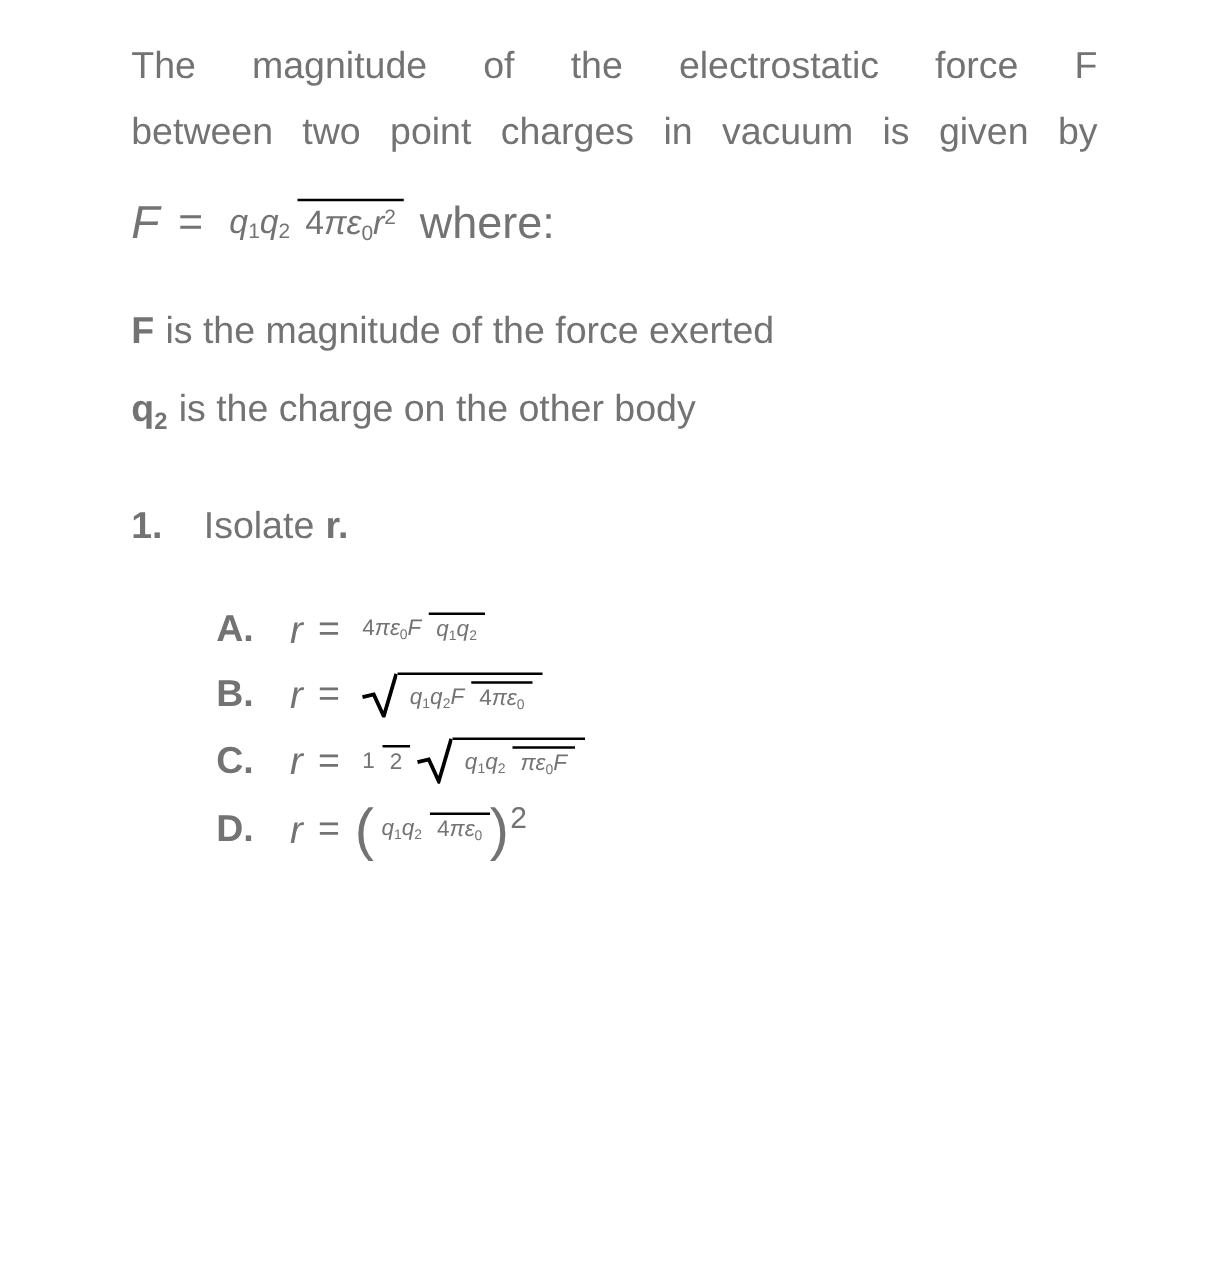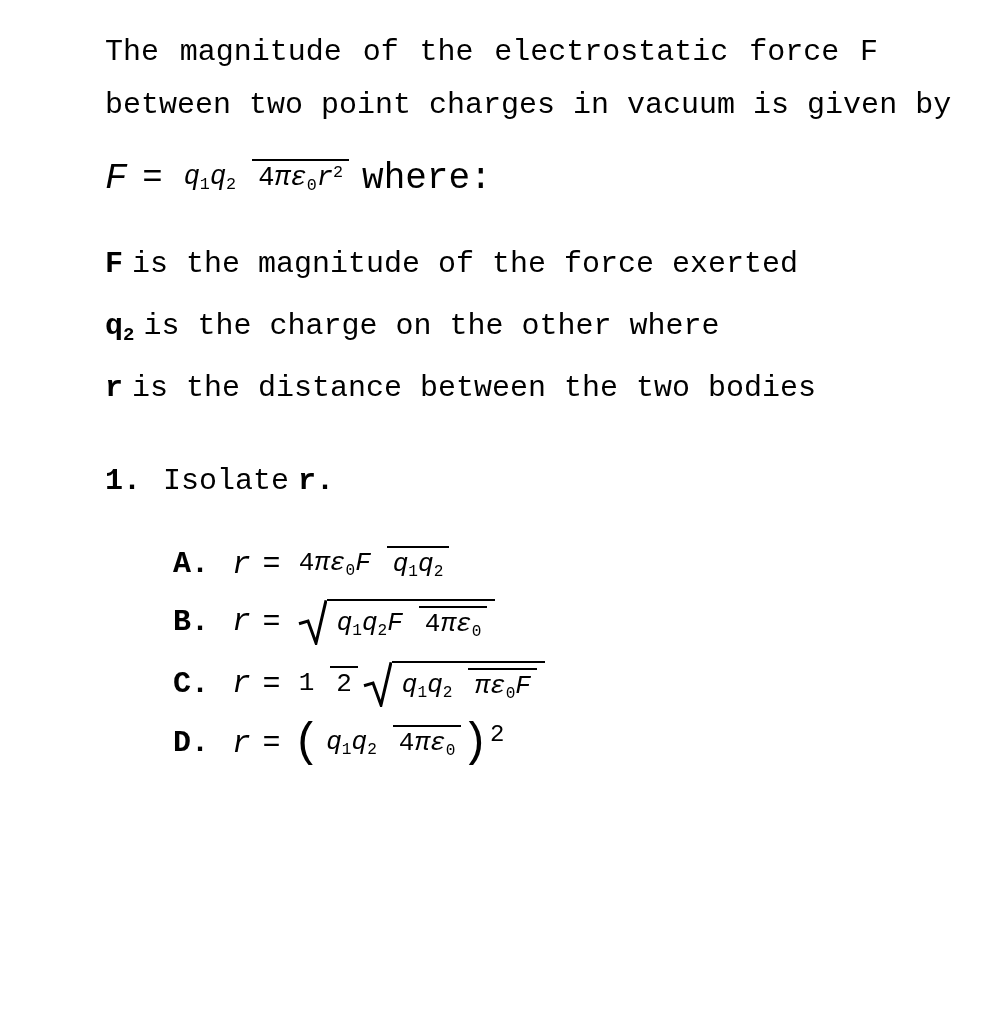--- a/index.html
+++ b/index.html
@@ -1,35 +1,35 @@
 <!DOCTYPE html>
 <html><head>
 <meta charset="utf-8">
 <style>
   * { margin:0; padding:0; box-sizing:border-box; }
   body { background:#fff; }
   .page {
     position:relative; width:984px; height:1020px; background:#ffffff;
-    color:#000000; font-family:Liberation Mono, monospace; overflow:hidden;
+    color:#737373; font-family:Liberation Sans, sans-serif; overflow:hidden;
   }
   .content { padding:26px 106px 0 105px; }
 
   
   .intro-line {
     font-size:30px; line-height:53px;
     text-align:justify; text-align-last:justify; white-space:nowrap;
   }
 
   
   .mi { font-style:italic; }
   .msub { font-size:0.62em; vertical-align:-0.28em; letter-spacing:0; }
   .msup { font-size:0.62em; vertical-align:0.45em; }
   .frac { display:inline-flex; flex-direction:row; align-items:center; font-size:27px; line-height:1.2; }
   .frac .num, .frac .den { padding:1px 6px; white-space:nowrap; text-align:center; }
-  .frac .den { border-top:2.5px solid #000;margin-left:10px; }
+  .frac .den { border-top:2.5px solid #000; }
 
   
   .formula-row { display:flex; align-items:center; height:84px; margin-top:4px; }
   .f-lhs { font-style:italic; font-size:37px; }
   .f-eq { font-size:34px; margin:0 15px; }
   .where { font-size:36px; margin-left:13px; }
 
   
   .defs { margin-top:18px; font-size:30px; line-height:53px; }
   .def-term { font-weight:bold; }
@@ -40,21 +40,21 @@
   .question { margin-top:36px; font-size:30px; display:flex; line-height:42px; }
   .q-num { font-weight:bold; width:58px; }
   .q-obj { font-weight:bold; margin-left:9px; }
 
   
   .options { margin-top:44px; margin-left:68px; }
   .option-row { display:flex; align-items:center; margin-bottom:16px; }
   .opt-label { font-weight:bold; font-size:30px; width:59px; flex:none; }
   .opt-var { font-style:italic; font-size:31px; }
   .opt-eq { font-size:30px; margin:0 12px; }
-  .frac.small { font-size:26px;justify-content:space-between; }
+  .frac.small { font-size:18px;justify-content:space-between; }
 
   
   .sqrt { position:relative; padding-left:30px; margin-left:4px; display:inline-block; }
   .sqrt > svg { position:absolute; left:0; top:0; width:30px; height:100%; }
   .radicand { display:inline-block; border-top:2.5px solid #000; padding:5px 8px 2px 4px; }
 
   
   .paren { font-size:46px; line-height:0.9; }
   .outer-sup { font-size:24px; align-self:flex-start; line-height:1; margin-left:1px; }
 </style>
@@ -74,22 +74,21 @@
       <span class="f-eq">=</span>
       <span class="frac">
         <span class="num"><span class="mi">q</span><span class="msub">1</span><span class="mi">q</span><span class="msub">2</span></span>
         <span class="den"><span>4</span><span class="mi">πε</span><span class="msub">0</span><span class="mi">r</span><span class="msup">2</span></span>
       </span>
       <span class="where">where:</span>
     </div>
 
     <div class="defs">
       <div class="def-line"><span class="def-term">F</span><span class="def-sub"></span><span class="def-rest">is the magnitude of the force exerted</span></div>
-      <div class="def-line"><span class="def-term">q</span><span class="def-sub">2</span><span class="def-rest">is the charge on the other where</span></div>
-      <div class="def-line"><span class="def-term">r</span><span class="def-sub"></span><span class="def-rest">is the distance between the two bodies</span></div>
+      <div class="def-line"><span class="def-term">q</span><span class="def-sub">2</span><span class="def-rest">is the charge on the other body</span></div>
     </div>
 
     <div class="question">
       <span class="q-num">1.</span>
       <span class="q-text"><span>Isolate</span><span class="q-obj">r.</span></span>
     </div>
 
     <div class="options">
 
       <div class="option-row">

